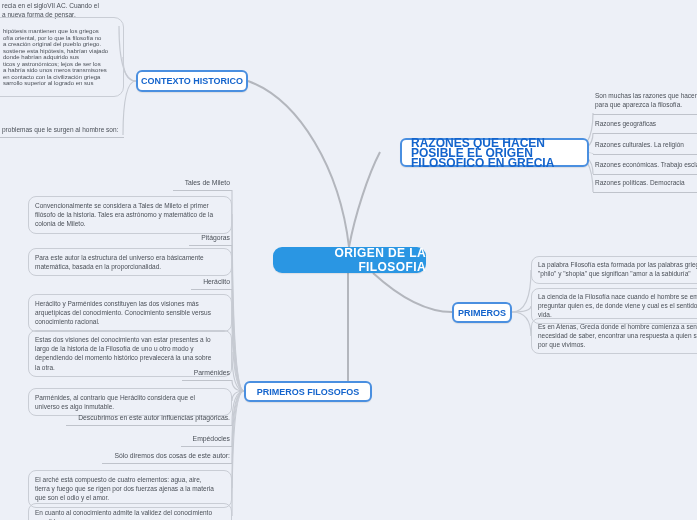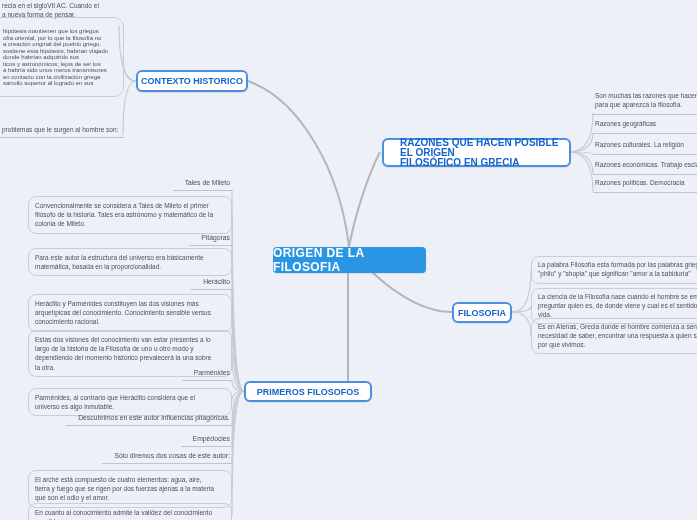--- a/index.html
+++ b/index.html
@@ -5,28 +5,28 @@
   html,body{margin:0;padding:0;background:#dfe3ec;}
   .stage{position:relative;width:697px;height:520px;overflow:hidden;
          background:#edf0f7;font-family:"Liberation Sans",sans-serif;}
   svg.wires{position:absolute;left:0;top:0;z-index:1;}
   .wires path{fill:none;}
   .wires .main{stroke:#b3b6bd;stroke-width:2;}
   .wires .fan{stroke:#c6cad2;stroke-width:1.2;}
 
   .topic{position:absolute;z-index:3;background:#ffffff;border:2px solid #4a8fe0;
          border-radius:6px;color:#1464cc;font-weight:bold;display:flex;
-         align-items:center;justify-content:center;text-align:left;
+         align-items:center;justify-content:center;text-align:right;
          box-sizing:border-box;box-shadow:0 1px 1px rgba(0,0,0,.08);}
-  .topic.central{background:#2a96e3;border:none;color:#ffffff;border-radius:4px;
+  .topic.central{background:#2a96e3;border:none;color:#ffffff;border-radius:9px;
          font-size:12px;letter-spacing:.4px;}
   #node-contexto{left:136px;top:70px;width:112px;height:22px;font-size:9px;}
   #node-central{left:273px;top:247px;width:153px;height:26px;}
-  #node-razones{left:382px;top:138px;width:189px;height:29px;font-size:10px;
-         justify-content:flex-start;text-align:left;padding-left:16px;white-space:pre-line;line-height:10px;}
+  #node-razones{left:400px;top:138px;width:189px;height:29px;font-size:12px;
+         justify-content:flex-start;text-align:left;padding-left:9px;white-space:pre-line;line-height:10px;}
   #node-filosofia{left:452px;top:302px;width:60px;height:21px;font-size:9px;}
   #node-primeros{left:244px;top:381px;width:128px;height:21px;font-size:9px;}
 
   .note{position:absolute;z-index:2;color:#4b5058;font-size:6.5px;line-height:8.6px;white-space:pre-line;}
   .para{position:absolute;z-index:2;color:#4b5058;font-size:6.5px;line-height:9.2px;
         white-space:pre-line;border:1px solid #c9cdd5;border-radius:8px;
         box-sizing:border-box;padding:4px 6px;}
   .uline{position:absolute;z-index:2;color:#4b5058;font-size:6.8px;
          border-bottom:1px solid #bfc3cb;padding:0 2px 4px 12px;white-space:pre;}
   .uline.r{padding:0 0 4px 2px;box-sizing:border-box;}
@@ -93,21 +93,21 @@
     <path class="fan" d="M244,391 Q232,391 232,446"></path>
     <path class="fan" d="M244,391 Q232,391 232,463"></path>
     <path class="fan" d="M244,391 Q232,391 232,488"></path>
     <path class="fan" d="M244,391 Q232,391 232,516"></path>
   </svg>
 
   <div class="topic central" id="node-central">ORIGEN DE LA FILOSOFIA</div>
   <div class="topic" id="node-contexto">CONTEXTO HISTORICO</div>
   <div class="topic" id="node-razones">RAZONES QUE HACEN POSIBLE EL ORIGEN
 FILOSÓFICO EN GRECIA</div>
-  <div class="topic" id="node-filosofia">FILOSOFIA</div>
+  <div class="topic" id="node-filosofia">PRIMEROS</div>
   <div class="topic" id="node-primeros">PRIMEROS FILOSOFOS</div>
 
   <div class="note" id="ctx-top">recia en el sigloVII AC. Cuando el
 a nueva forma de pensar.</div>
   <div id="ctx-main">hipótesis mantienen que los griegos
 ofía oriental, por lo que la filosofía no
 a creación original del pueblo griego.
 sostiene esta hipótesis, habrían viajado
 donde habrían adquirido sus
 ticos y astronómicos; lejos de ser los

